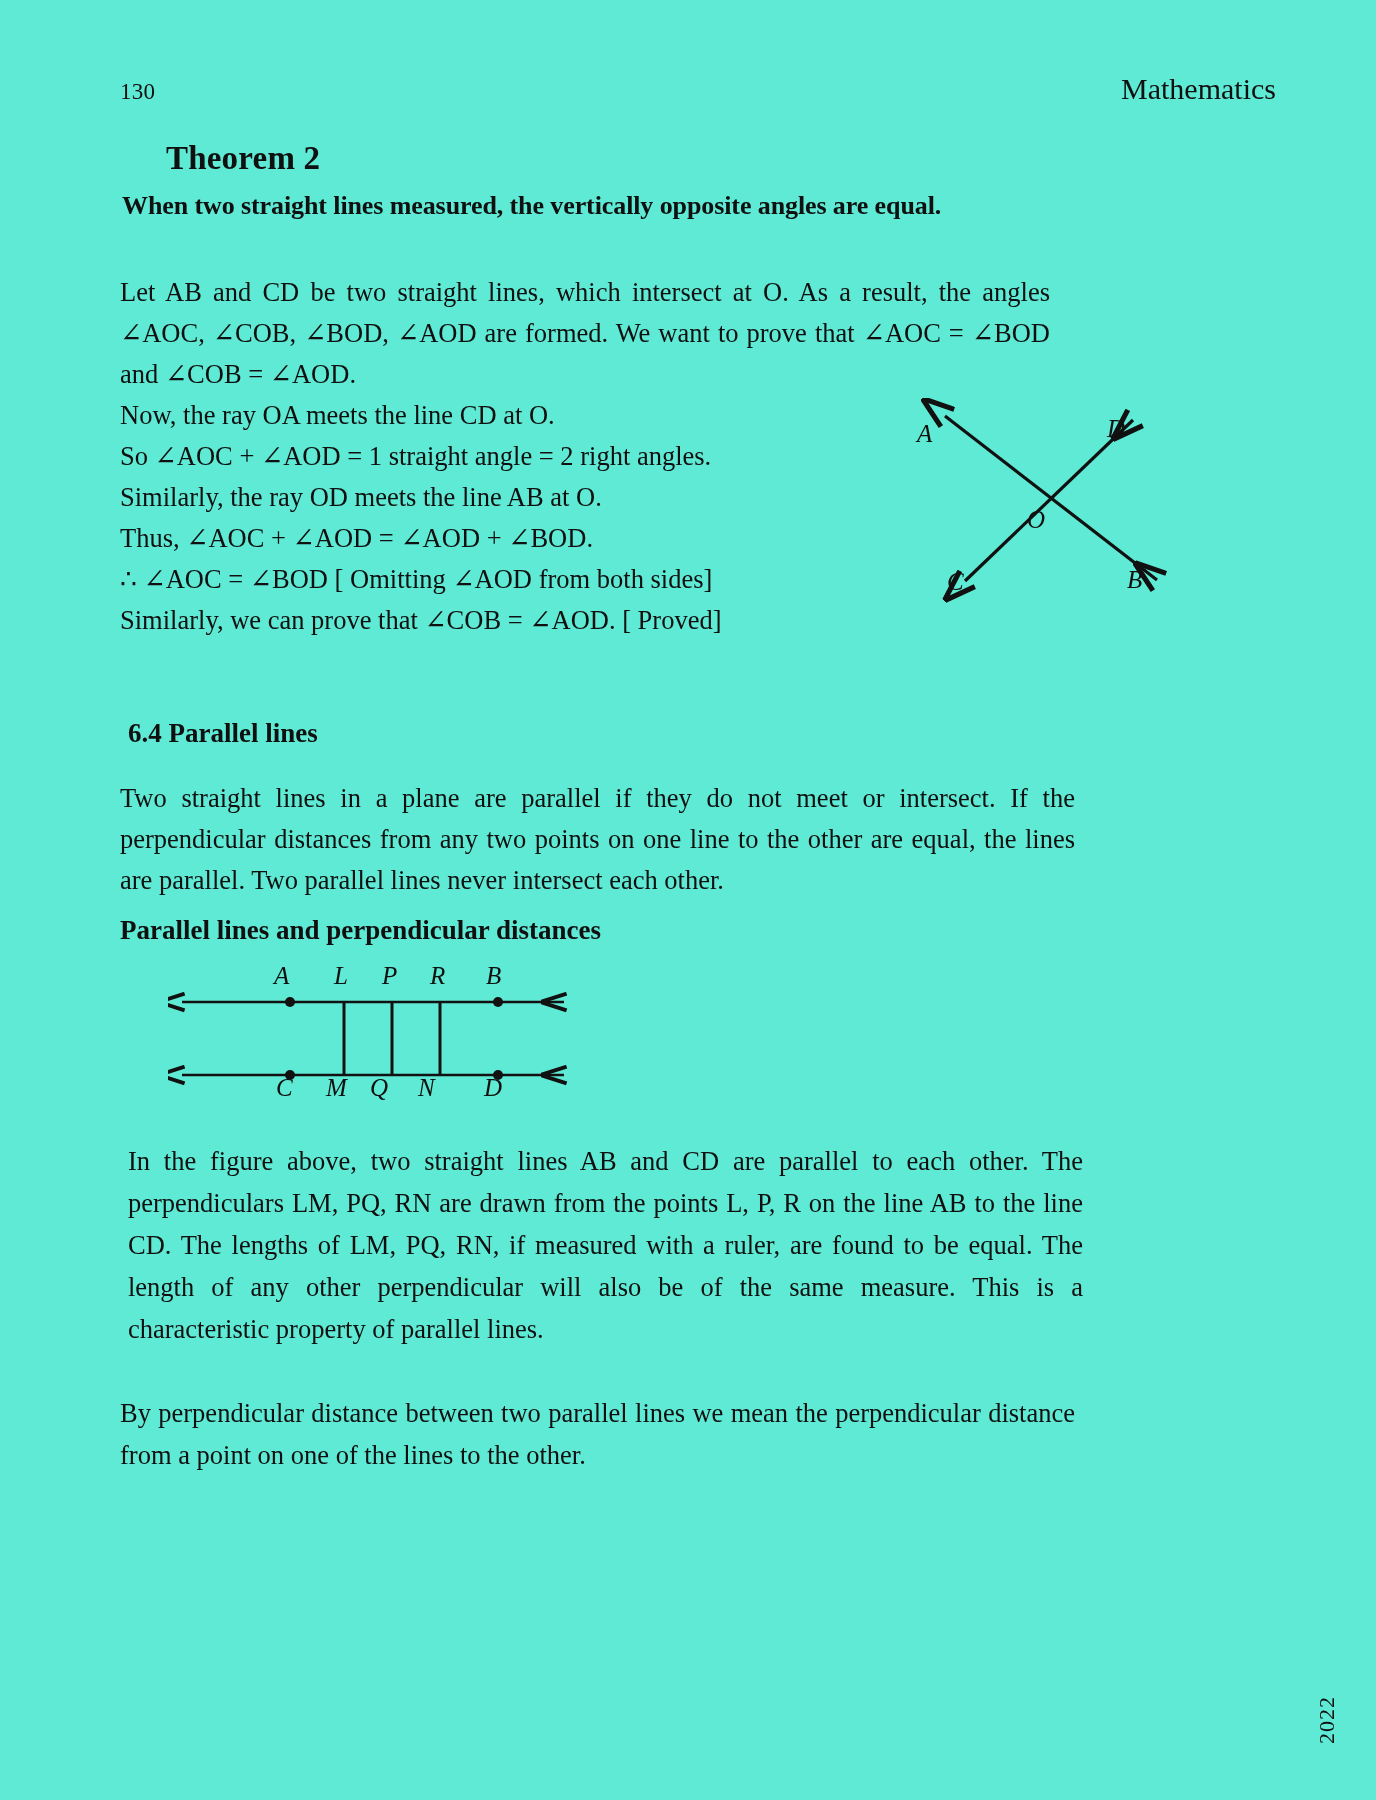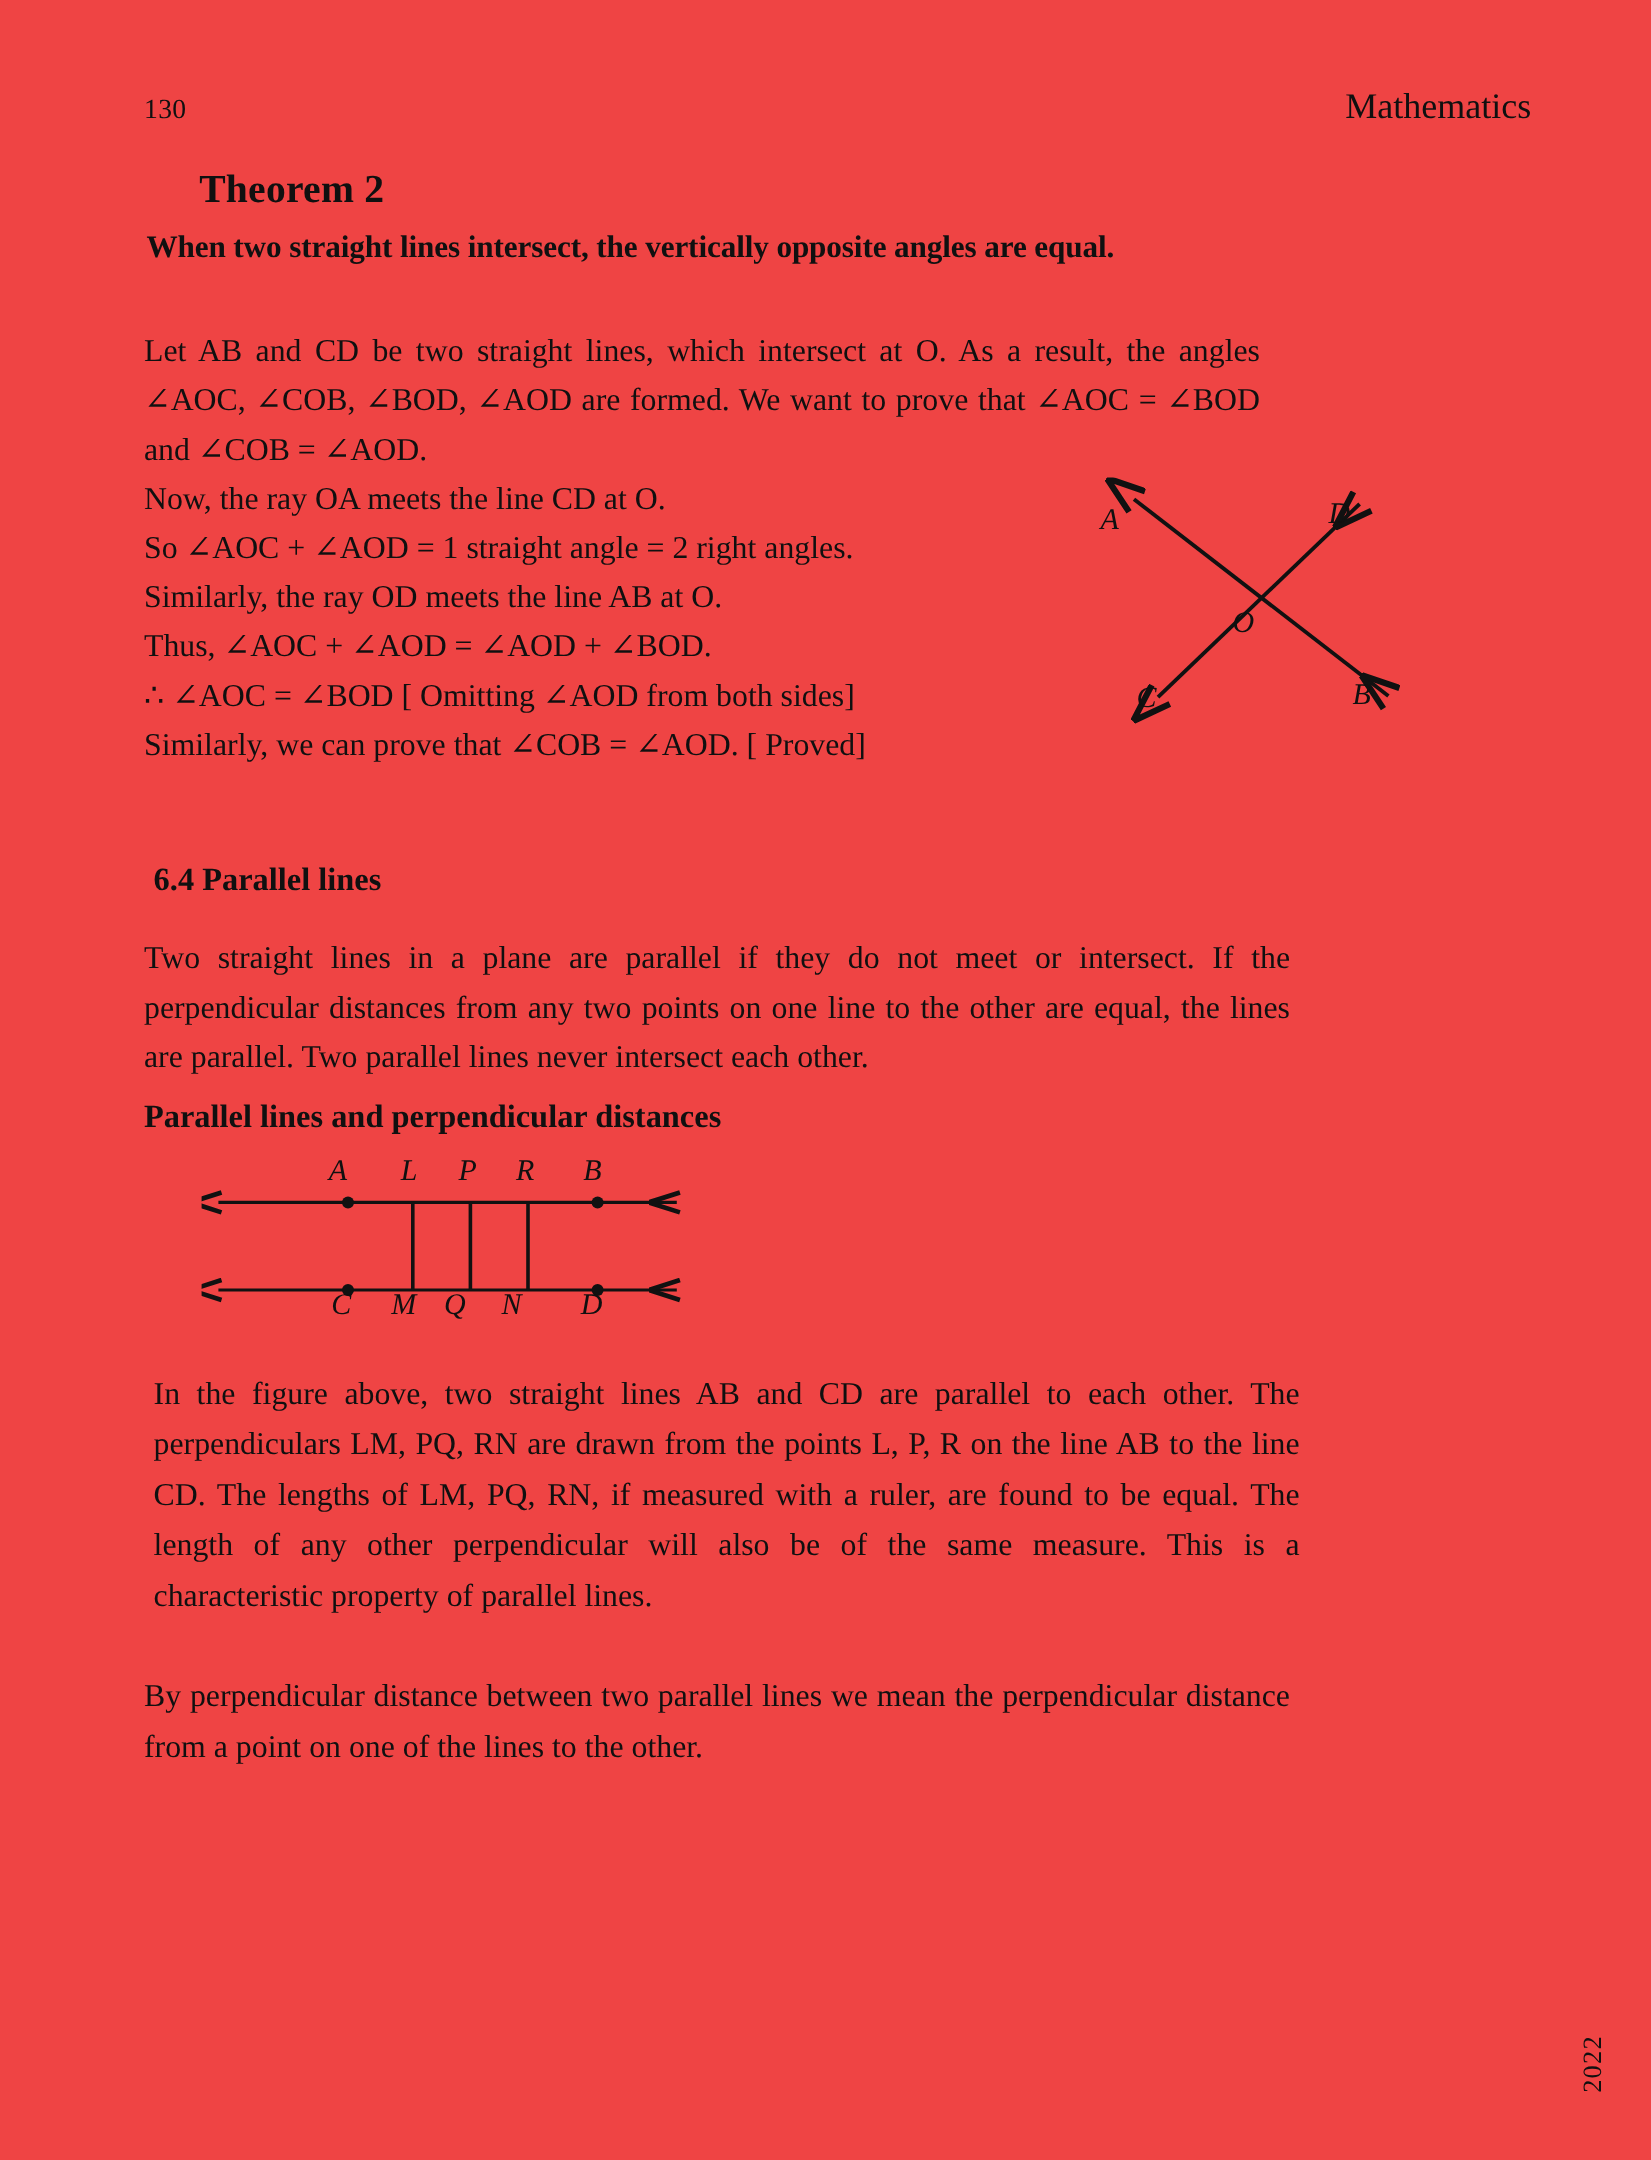--- a/index.html
+++ b/index.html
@@ -4,21 +4,21 @@
 <style>
   html, body {
     margin: 0;
     padding: 0;
     background: #ffffff;
   }
   .page {
     position: relative;
     width: 1376px;
     height: 1800px;
-    background: #ef4444;
+    background: #5eead4;
     font-family: "Liberation Serif", "DejaVu Serif", serif;
     color: #101010;
     overflow: hidden;
   }
 
   
   .hdr {
     position: absolute;
     left: 120px;
     right: 100px;
@@ -176,21 +176,21 @@
 <body>
 
 <div class="page">
 
   <div class="hdr">
     <span class="hdr-page-no">130</span>
     <span class="hdr-subject">Mathematics</span>
   </div>
 
   <div class="theorem-title">Theorem 2</div>
-  <div class="theorem-statement">When two straight lines intersect, the vertically opposite angles are equal.</div>
+  <div class="theorem-statement">When two straight lines measured, the vertically opposite angles are equal.</div>
 
   <div class="proof">
     <p class="just narrow" style="width:930px; text-align:justify;">Let AB and CD be two straight lines, which intersect at O. As a result, the angles ∠AOC, ∠COB, ∠BOD, ∠AOD are formed. We want to prove that ∠AOC = ∠BOD and ∠COB = ∠AOD.</p>
     <p class="narrow">Now, the ray OA meets the line CD at O.</p>
     <p class="narrow">So ∠AOC + ∠AOD = 1 straight angle = 2 right angles.</p>
     <p class="narrow">Similarly, the ray OD meets the line AB at O.</p>
     <p class="narrow">Thus, ∠AOC + ∠AOD =  ∠AOD + ∠BOD.</p>
     <p>∴  ∠AOC = ∠BOD [ Omitting ∠AOD from both sides]</p>
     <p>Similarly, we can prove that  ∠COB = ∠AOD.  [ Proved]</p>
   </div>

